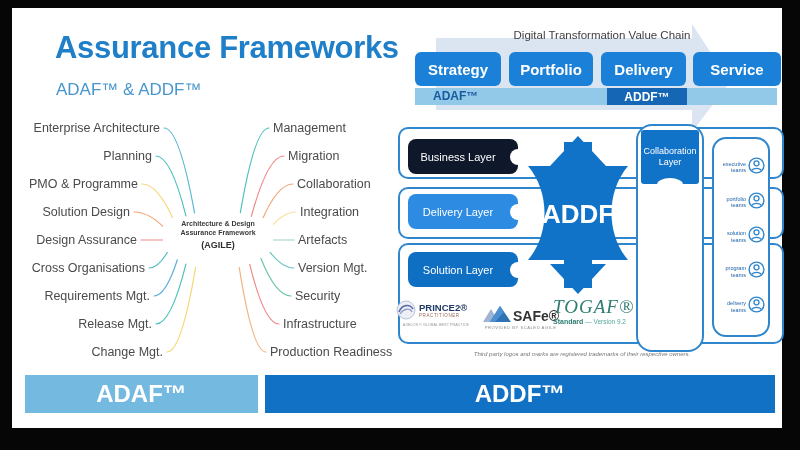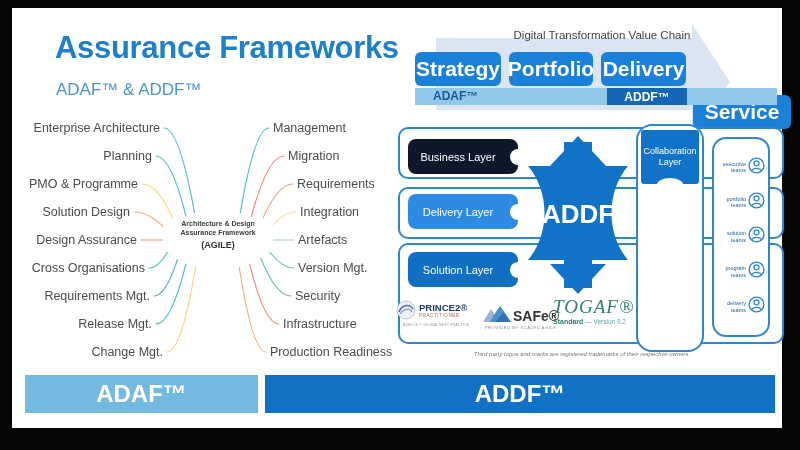--- a/index.html
+++ b/index.html
@@ -18,21 +18,21 @@
   #mindmap-svg{position:absolute;left:3px;top:104px;}
   .mm-label{position:absolute;height:16px;line-height:16px;font-size:12.5px;color:#4A4A4A;white-space:nowrap;}
   #mm-center{left:151px;top:210px;width:110px;text-align:center;background:#fff;padding:2px 0;}
   #mm-center .l{font-size:7px;font-weight:bold;color:#3A3A3A;line-height:8.5px;}
   #mm-center .a{font-size:9px;font-weight:bold;color:#2F2F2F;margin-top:3px;}
 
   
   #vc-arrow-svg{left:410px;top:14px;}
   #vc-heading{left:455px;top:21px;width:270px;text-align:center;font-size:11.5px;color:#3F3F3F;}
   .stage{position:absolute;top:44px;height:34px;background:#1B80D8;border-radius:6px;
-         color:#fff;font-size:21px;font-weight:600;display:flex;align-items:center;justify-content:center;}
+         color:#fff;font-size:15px;font-weight:600;display:flex;align-items:center;justify-content:center;}
   #vc-bar{left:403px;top:80px;width:362px;height:17px;background:#92C9E8;}
   #vc-adaf{left:421px;top:81px;font-size:12px;font-weight:bold;color:#19599E;}
   #vc-addf{left:595px;top:80px;width:80px;height:17px;background:#1566B4;color:#fff;
            font-size:12px;font-weight:bold;display:flex;align-items:center;justify-content:center;}
 
   
   .frow{position:absolute;left:386px;width:382px;border:2px solid #2F86CC;border-radius:10px;background:#fff;}
   #frow-0{top:119px;height:48px;}
   #frow-1{top:179px;height:48px;}
   #frow-2{top:235px;height:97px;}
@@ -111,21 +111,21 @@
           <div class="mm-label" style="right: 630px; top: 140px;">Planning</div>
           <div class="mm-label" style="right: 644px; top: 168px;">PMO &amp; Programme</div>
           <div class="mm-label" style="right: 652px; top: 196px;">Solution Design</div>
           <div class="mm-label" style="right: 645px; top: 224px;">Design Assurance</div>
           <div class="mm-label" style="right: 637px; top: 252px;">Cross Organisations</div>
           <div class="mm-label" style="right: 632px; top: 280px;">Requirements Mgt.</div>
           <div class="mm-label" style="right: 630px; top: 308px;">Release Mgt.</div>
           <div class="mm-label" style="right: 619px; top: 336px;">Change Mgt.</div>
           <div class="mm-label" style="left: 261px; top: 112px;">Management</div>
           <div class="mm-label" style="left: 276px; top: 140px;">Migration</div>
-          <div class="mm-label" style="left: 285px; top: 168px;">Requirements</div>
+          <div class="mm-label" style="left: 285px; top: 168px;">Collaboration</div>
           <div class="mm-label" style="left: 288px; top: 196px;">Integration</div>
           <div class="mm-label" style="left: 286px; top: 224px;">Artefacts</div>
           <div class="mm-label" style="left: 286px; top: 252px;">Version Mgt.</div>
           <div class="mm-label" style="left: 283px; top: 280px;">Security</div>
           <div class="mm-label" style="left: 271px; top: 308px;">Infrastructure</div>
           <div class="mm-label" style="left: 258px; top: 336px;">Production Readiness</div>
         </div>
       <div class="abs" id="mm-center">
         <div class="l">Architecture &amp; Design</div>
         <div class="l">Assurance Framework</div>
@@ -134,21 +134,21 @@
     </div>
 
     <svg class="abs" id="vc-arrow-svg" width="320" height="112">
       <polygon points="14,16 270,16 270,2 308,60 270,110 270,88 14,88" fill="#DAE5F1"></polygon>
     </svg>
     <div class="abs" id="vc-heading">Digital Transformation Value Chain</div>
     <div id="vc-stages">
         <div class="stage" style="left: 403px; width: 86px;">Strategy</div>
         <div class="stage" style="left: 497px; width: 84px;">Portfolio</div>
         <div class="stage" style="left: 589px; width: 85px;">Delivery</div>
-        <div class="stage" style="left: 681px; width: 98px; margin-top: 43px;">Service</div>
+        <div class="stage" style="left: 681px; width: 88px;">Service</div>
       </div>
     <div class="abs" id="vc-bar"></div>
     <div class="abs" id="vc-adaf">ADAF™</div>
     <div class="abs" id="vc-addf">ADDF™</div>
 
     <div class="frow" id="frow-0"></div>
     <div class="frow" id="frow-1"></div>
     <div class="frow" id="frow-2"></div>
     <div id="layer-pills">
         <div class="layer-pill abs" style="top: 131px; background: #0f172a;">

